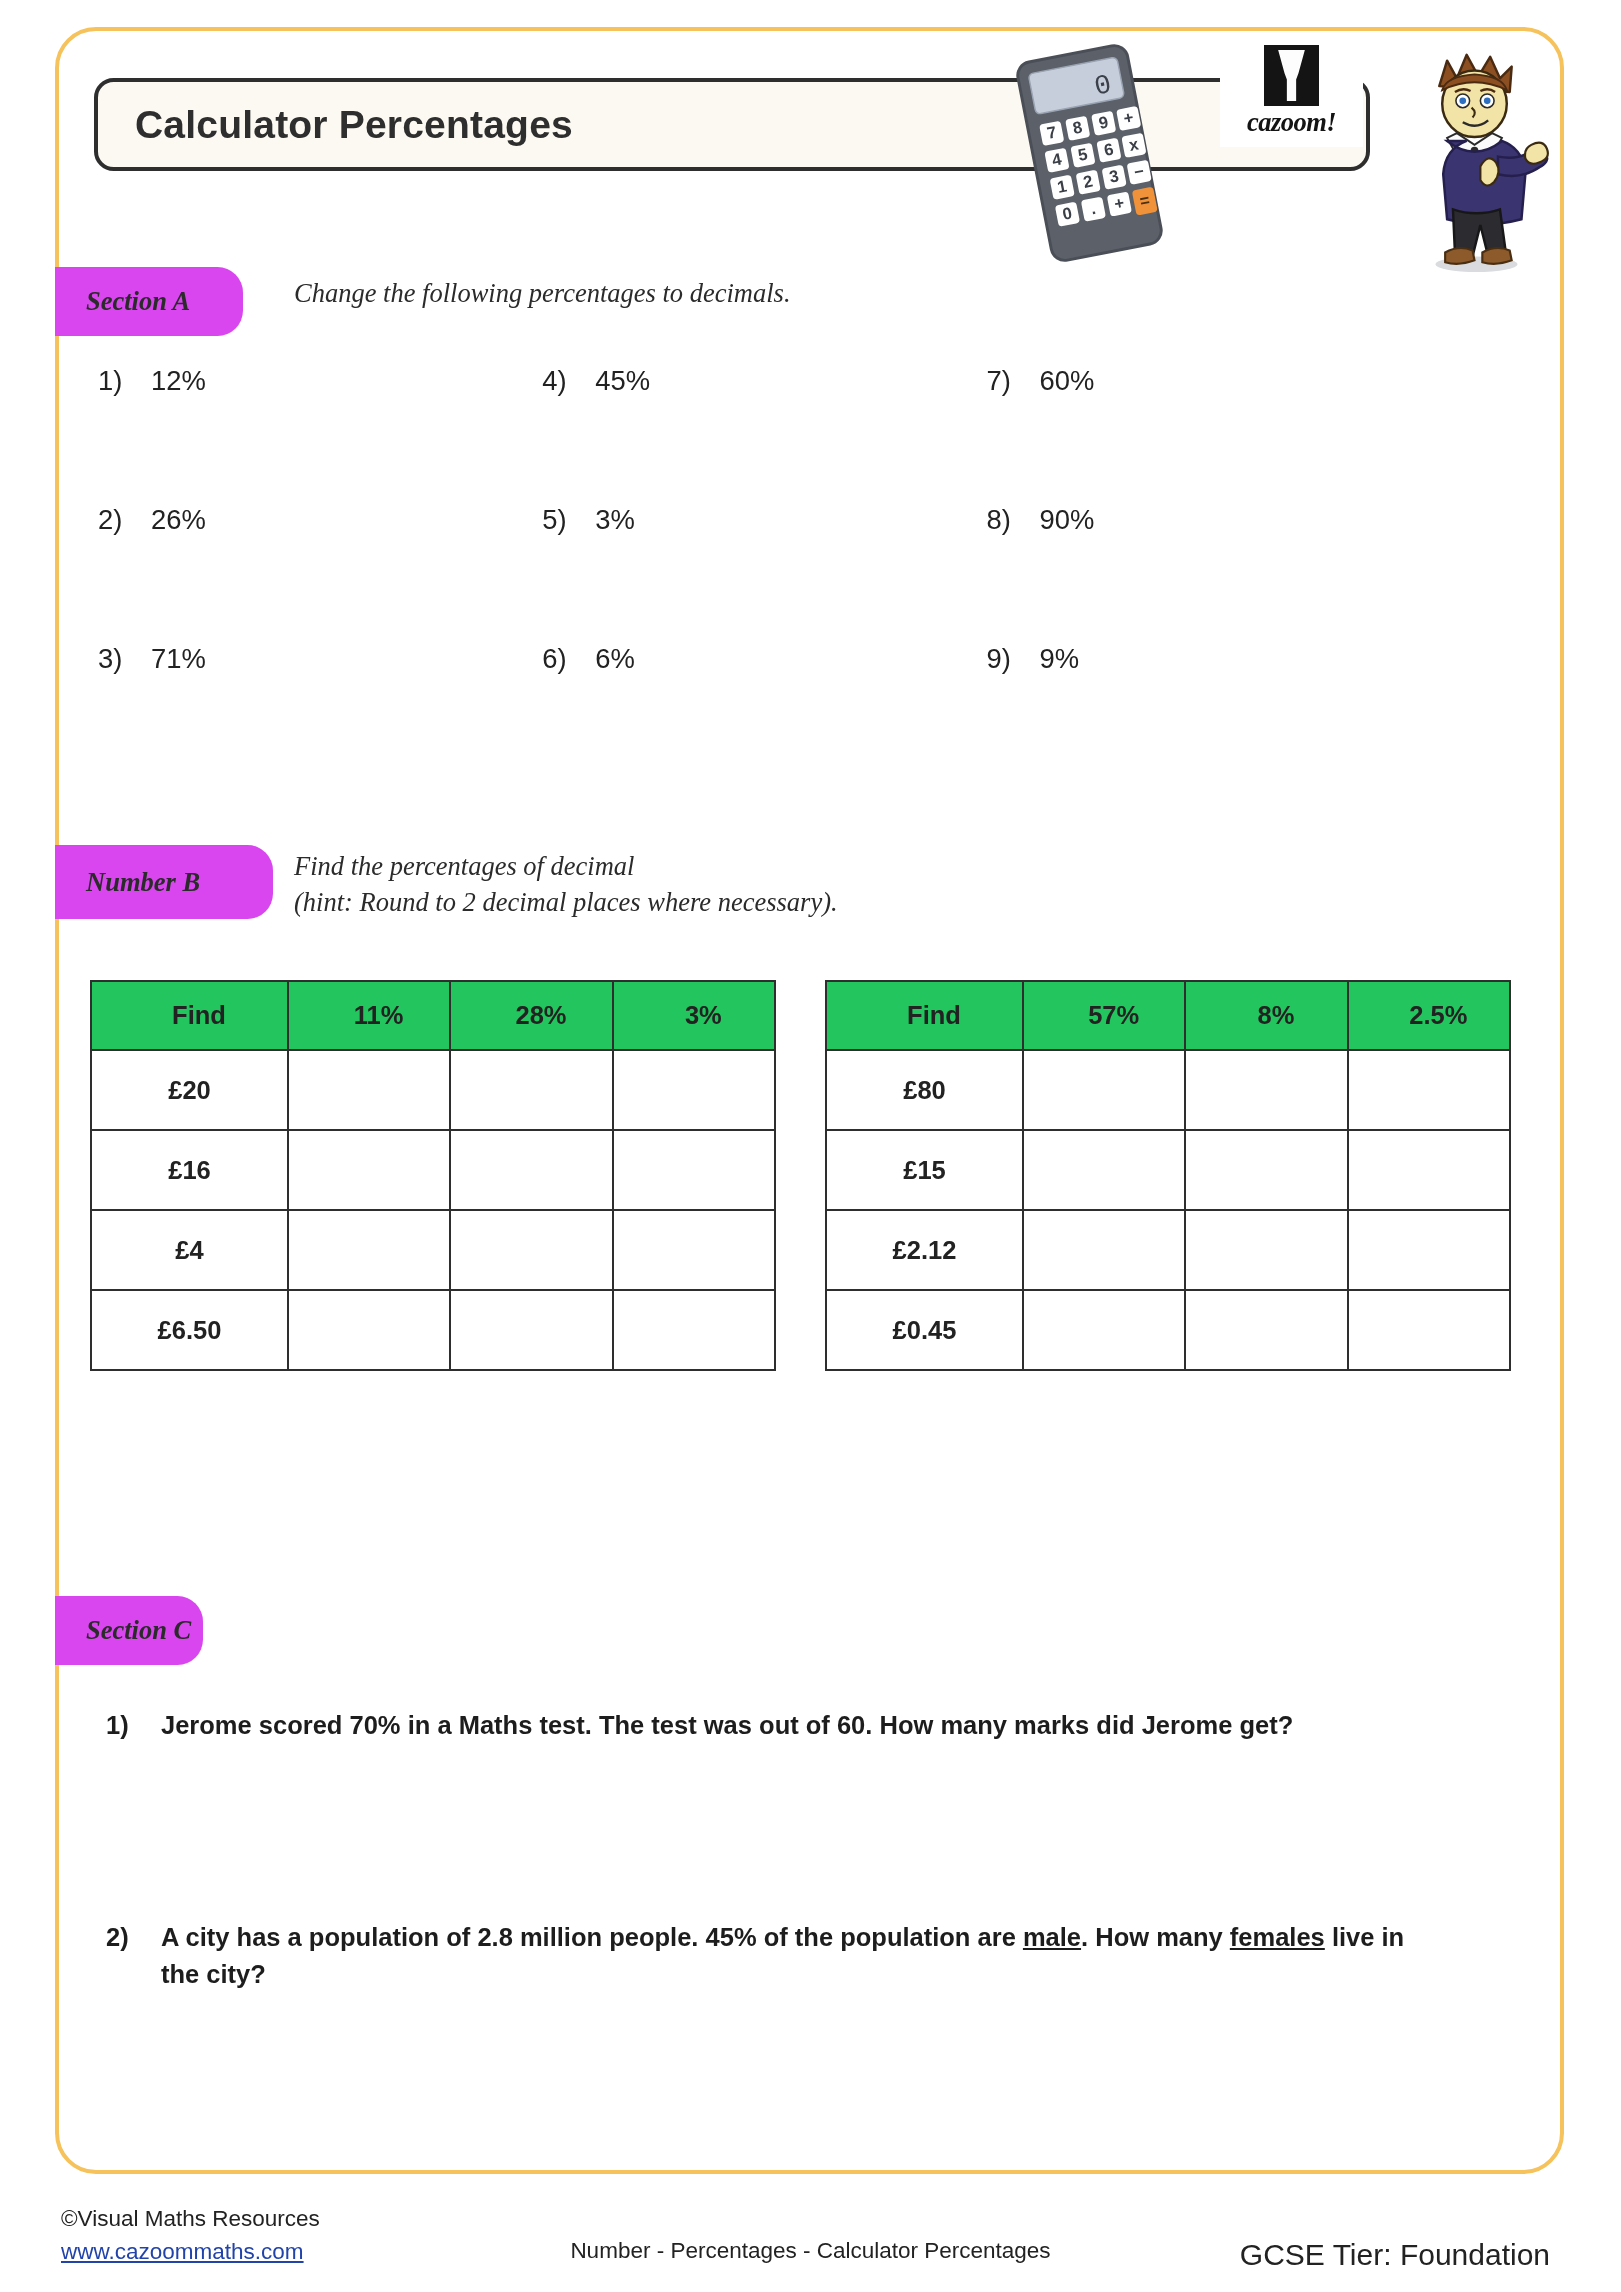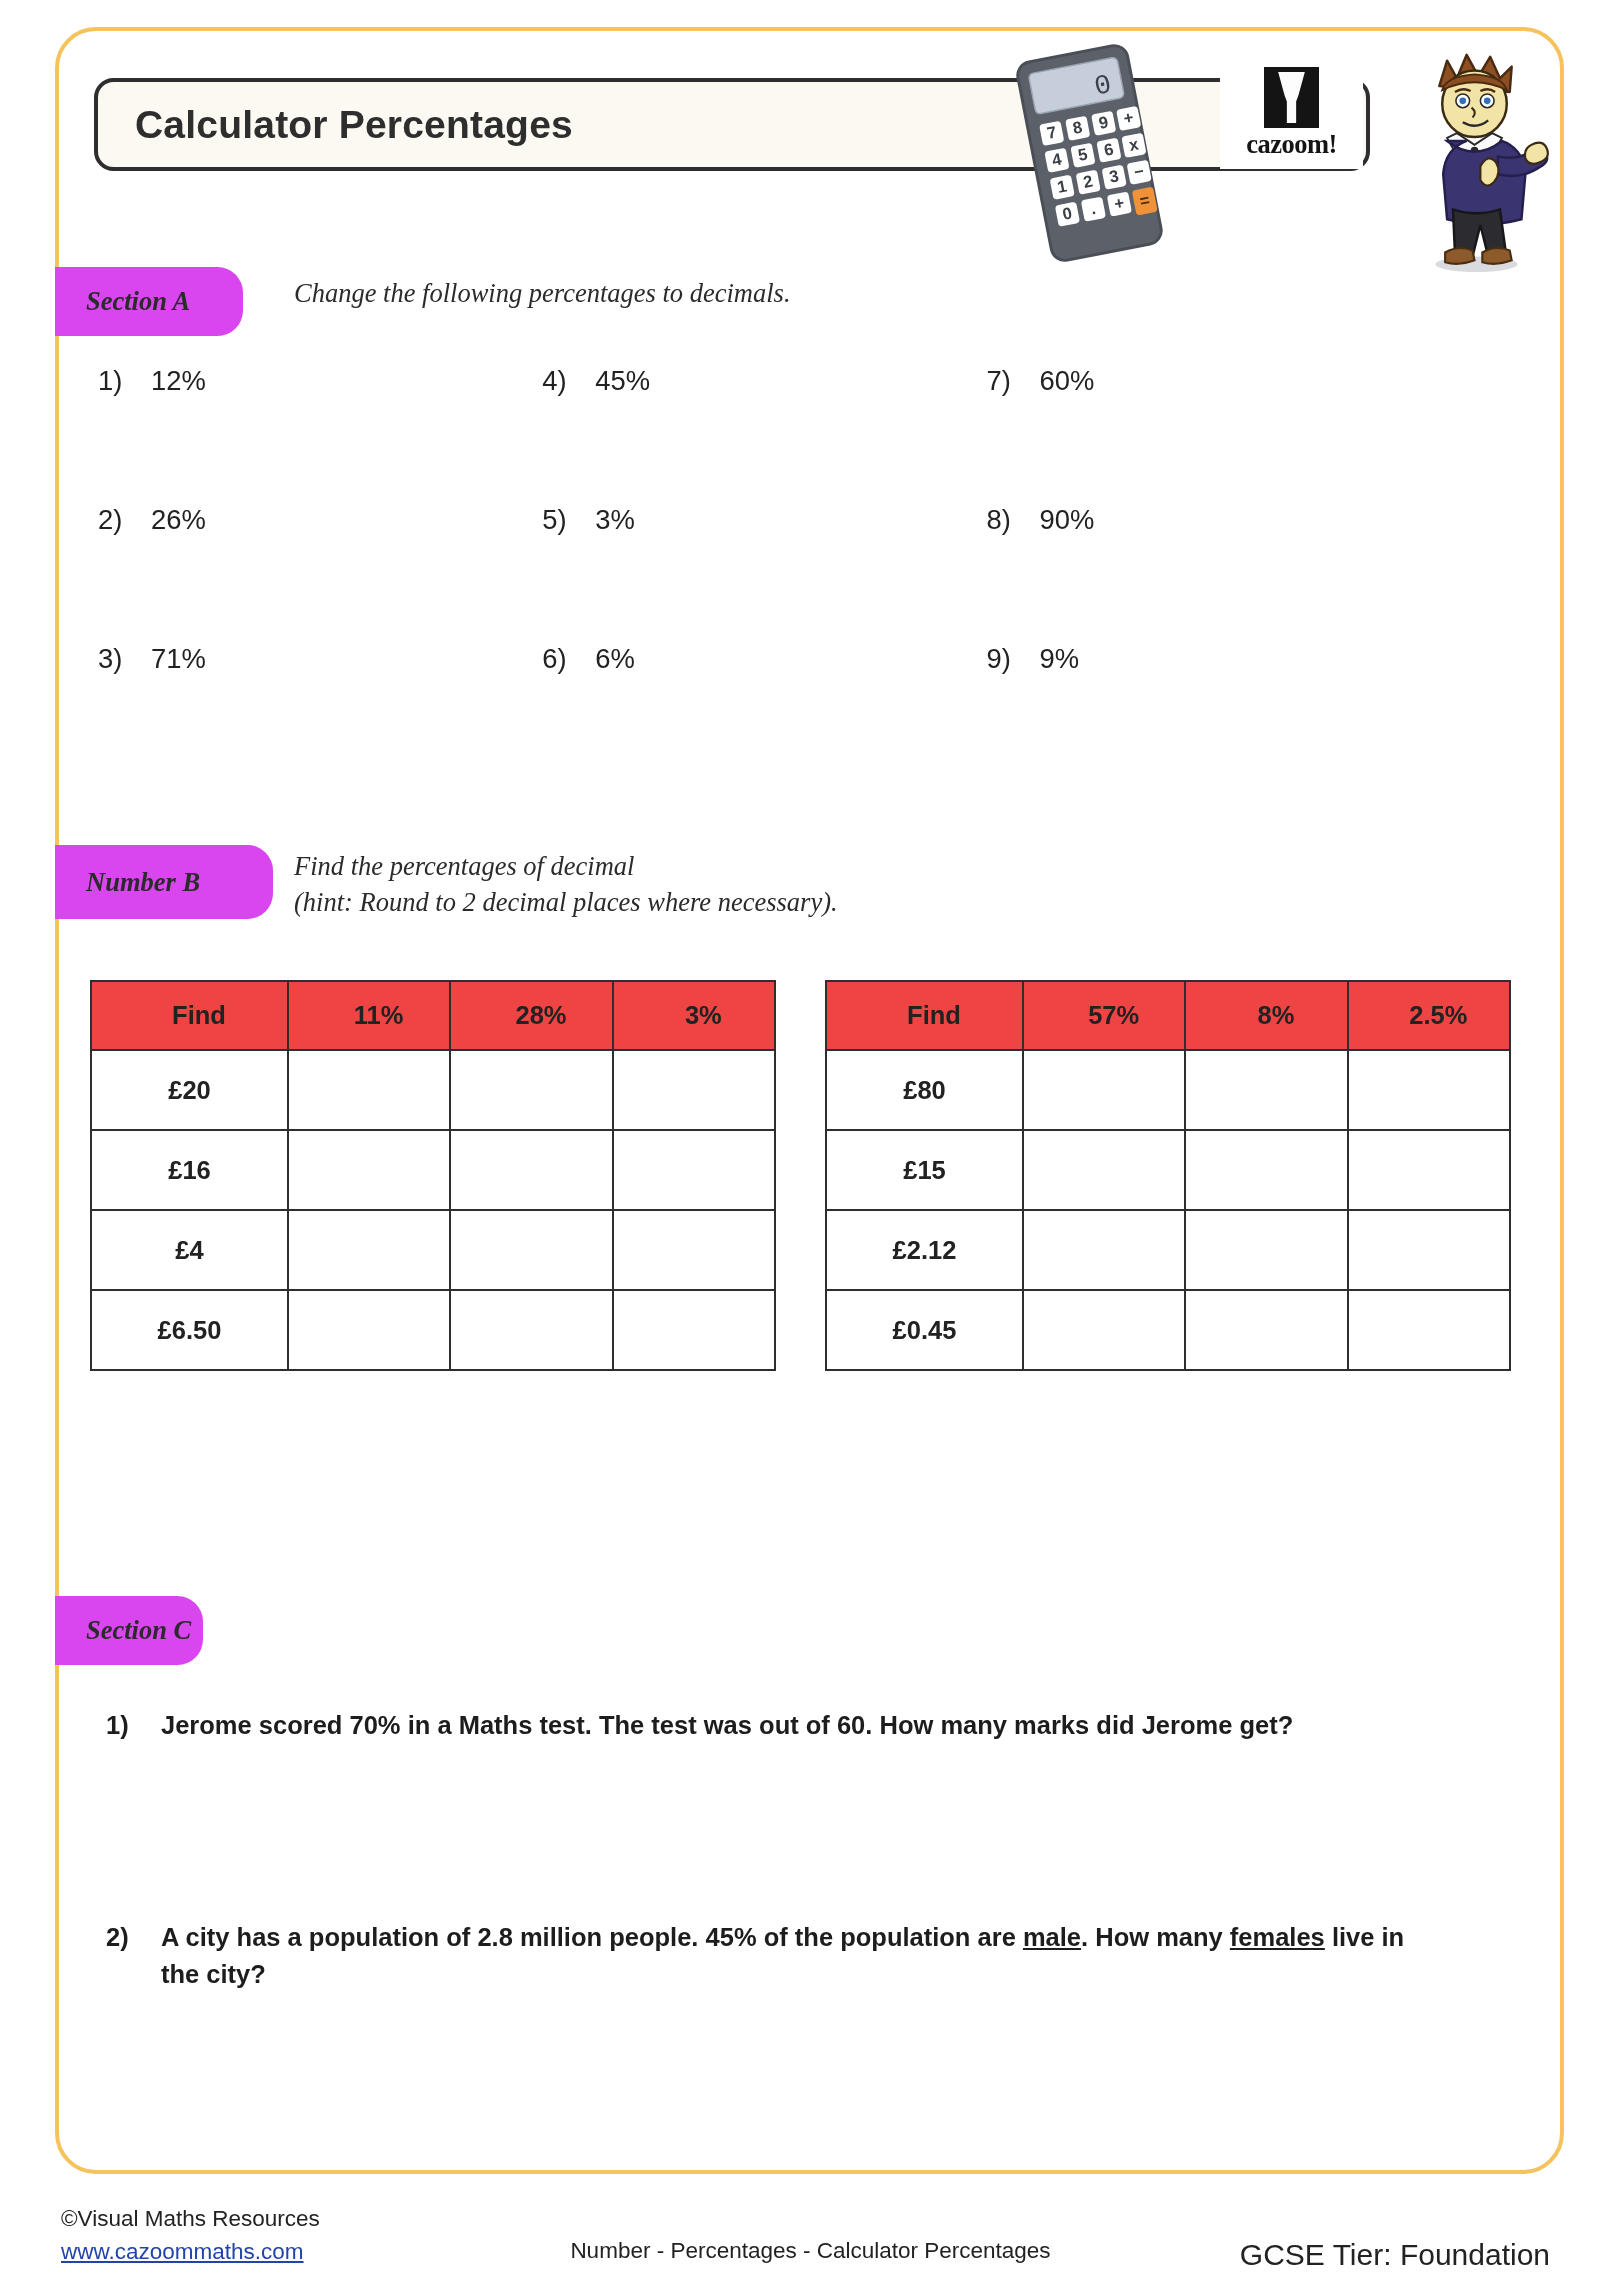--- a/index.html
+++ b/index.html
@@ -45,25 +45,26 @@
   .calc{
     position:absolute;
     left:1016px;top:44px;
     width:147px;height:218px;
     z-index:5;
   }
 
   
   .logo{
     position:absolute;
-    left:1220px;top:65px;
+    left:1220px;top:43px;
     width:143px;height:104px;
     background:#ffffff;
     z-index:4;
     text-align:center;
+    font-style:italic;
   }
   .logo-mark{
     width:55px;height:61px;
     margin:2px auto 0;
     background:#141414;
     position:relative;
   }
   .logo-mark:before{
     content:"";
     position:absolute;left:50%;top:4.9px;
@@ -146,21 +147,21 @@
     table-layout:fixed;
   }
   table.pct th,table.pct td{
     border:2.9px solid #2E2E2E;
     height:76px;
     text-align:center;
     font-size:25.5px;
     color:#222;
     font-weight:bold;
   }
-  table.pct th{background:#ef4444;height:65px;padding-left:20px;}
+  table.pct th{background:#22c55e;height:65px;padding-left:20px;}
   table.pct td{background:#ffffff;}
   table.pct .c0{width:174px;}
 
   
   #secC-badge{left:55px;top:1596px;width:148px;height:69px;}
   .cq{
     position:absolute;
     display:flex;
     font-size:25.5px;
     font-weight:bold;

